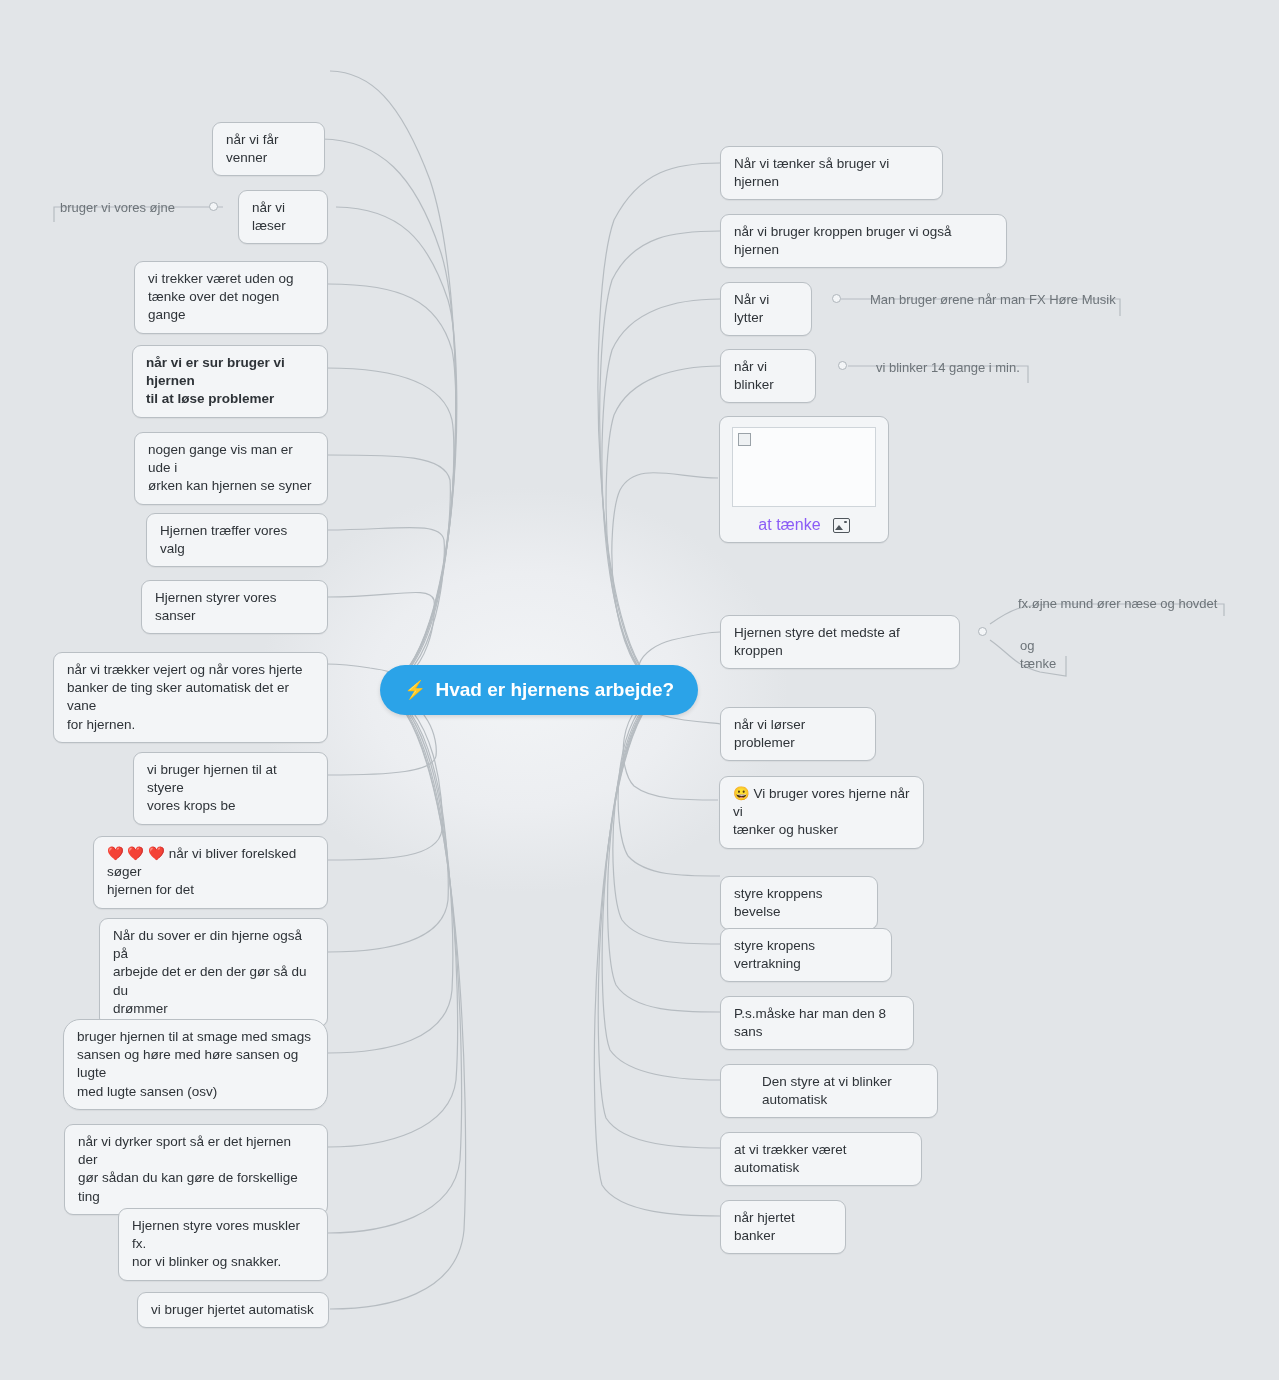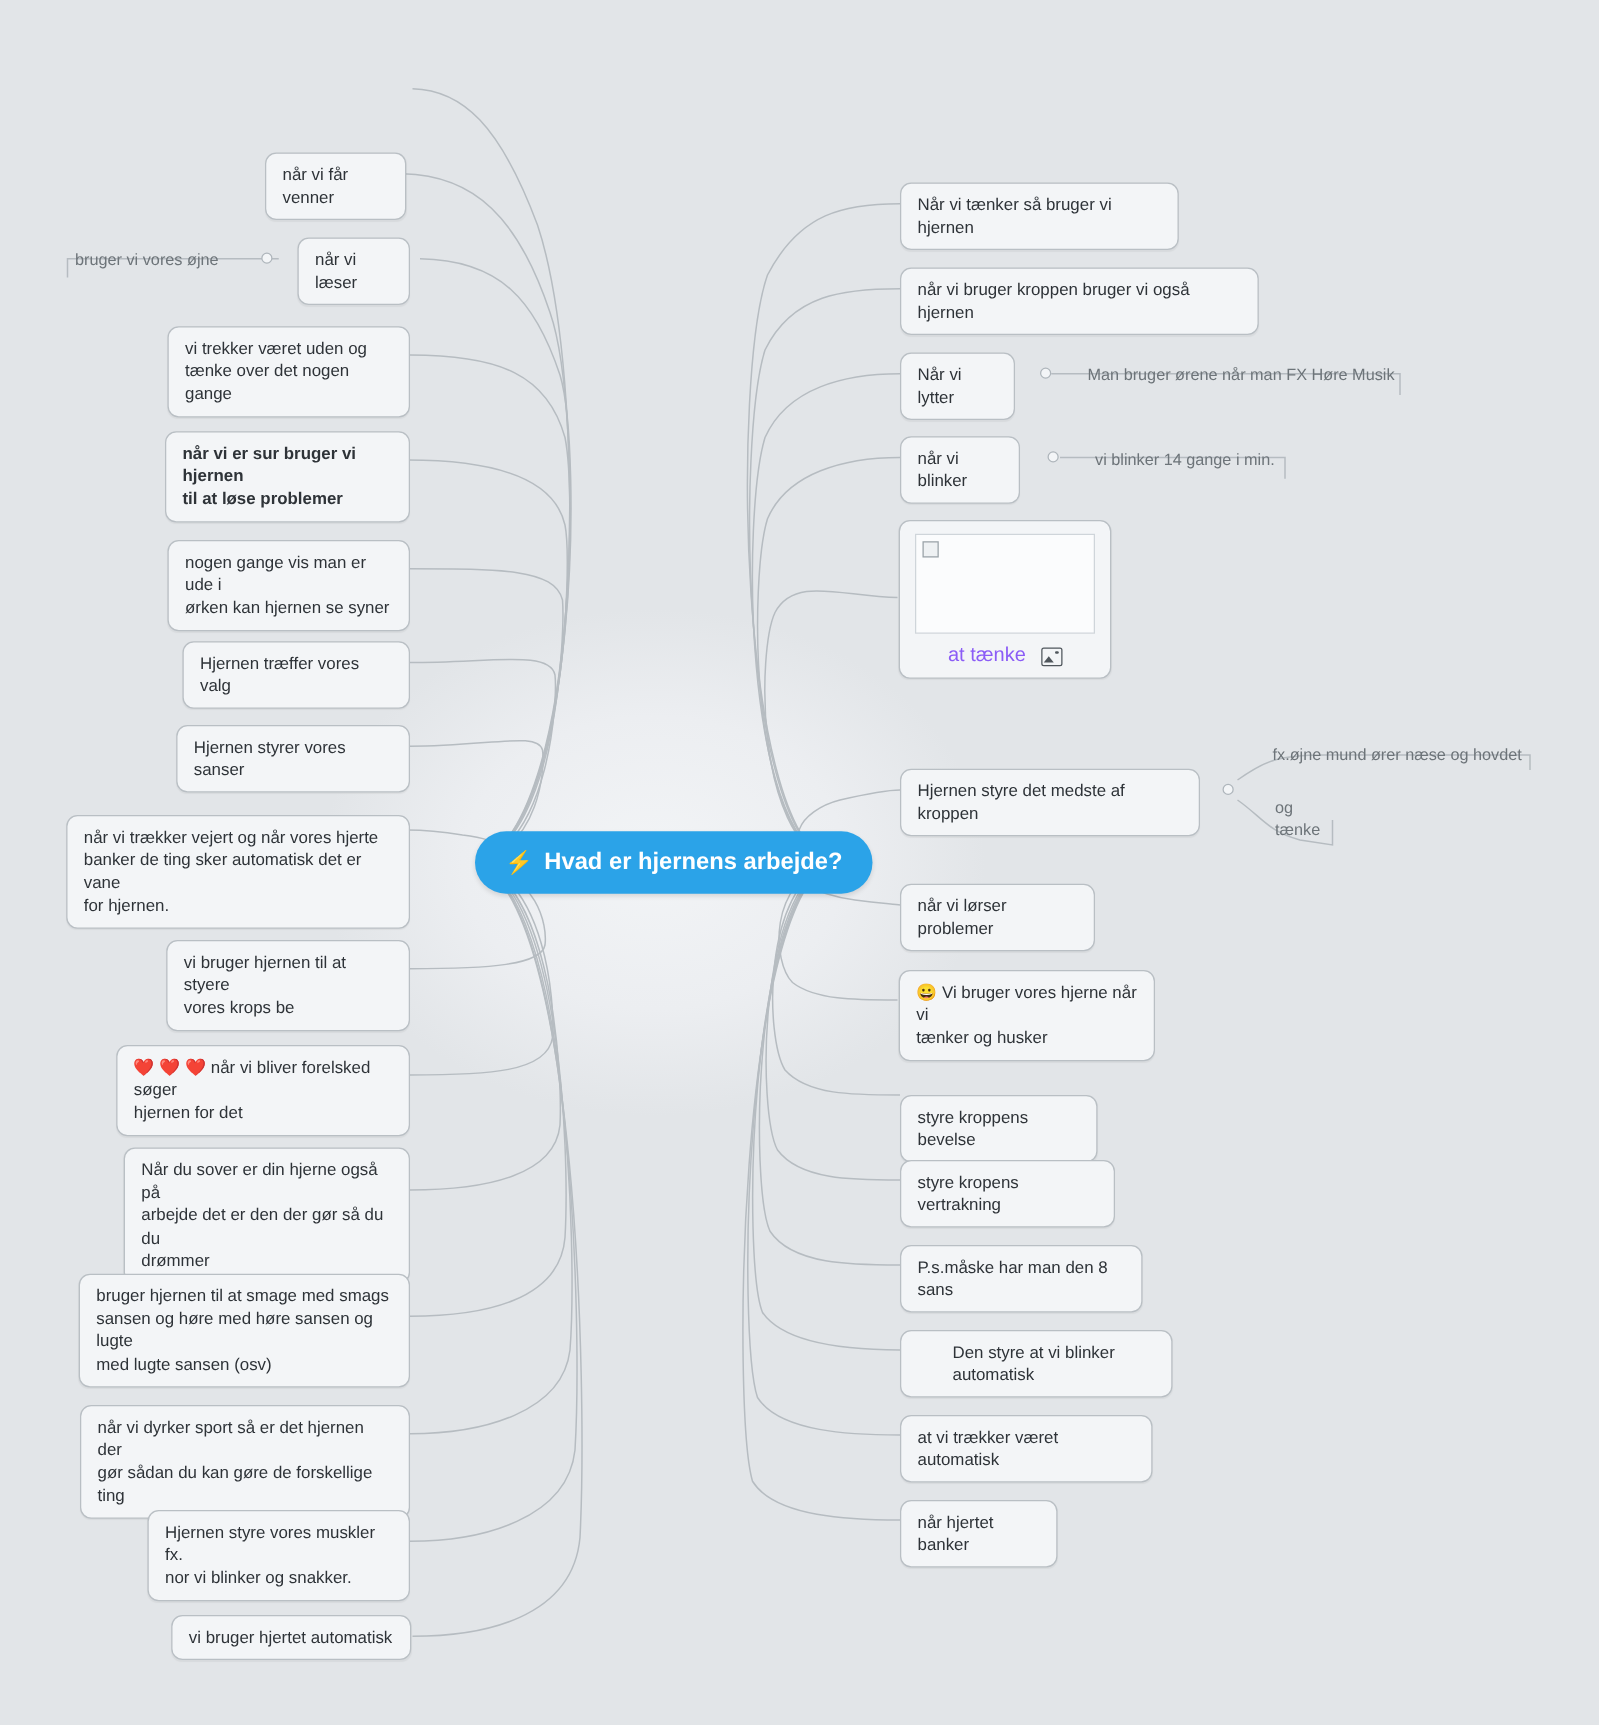--- a/index.html
+++ b/index.html
@@ -196,21 +196,21 @@
   <div class="node" style="left:53px; top:652px; width:275px;">når vi trækker vejert og når vores hjerte
 banker de ting sker automatisk det er vane
 for hjernen.</div>
   <div class="node" style="left:133px; top:752px; width:195px;">vi bruger hjernen til at styere
 vores krops be</div>
   <div class="node" style="left:93px; top:836px; width:235px;">❤️ ❤️ ❤️ når vi bliver forelsked søger
 hjernen for det</div>
   <div class="node" style="left:99px; top:918px; width:229px;">Når du sover er din hjerne også på
 arbejde det er den der gør så du du
 drømmer</div>
-  <div class="node" style="left:63px; top:1019px; width:265px;">bruger hjernen til at smage med smags
+  <div class="node" style="left:63px; top:1019px; width:265px;border-radius:17px;">bruger hjernen til at smage med smags
 sansen og høre med høre sansen og lugte
 med  lugte sansen (osv)</div>
   <div class="node" style="left:64px; top:1124px; width:264px;">når vi dyrker sport så er det hjernen der
 gør sådan du kan gøre de forskellige ting</div>
   <div class="node" style="left:118px; top:1208px; width:210px;">Hjernen styre vores muskler fx.
 nor vi blinker og snakker.</div>
   <div class="node" style="left:137px; top:1292px; width:192px;">vi bruger hjertet automatisk</div>
 
   <div class="plain" style="left:60px; top:199px; width:160px;">bruger vi vores øjne</div>
   <div class="conn-dot" style="left:209px; top:202px;"></div>

